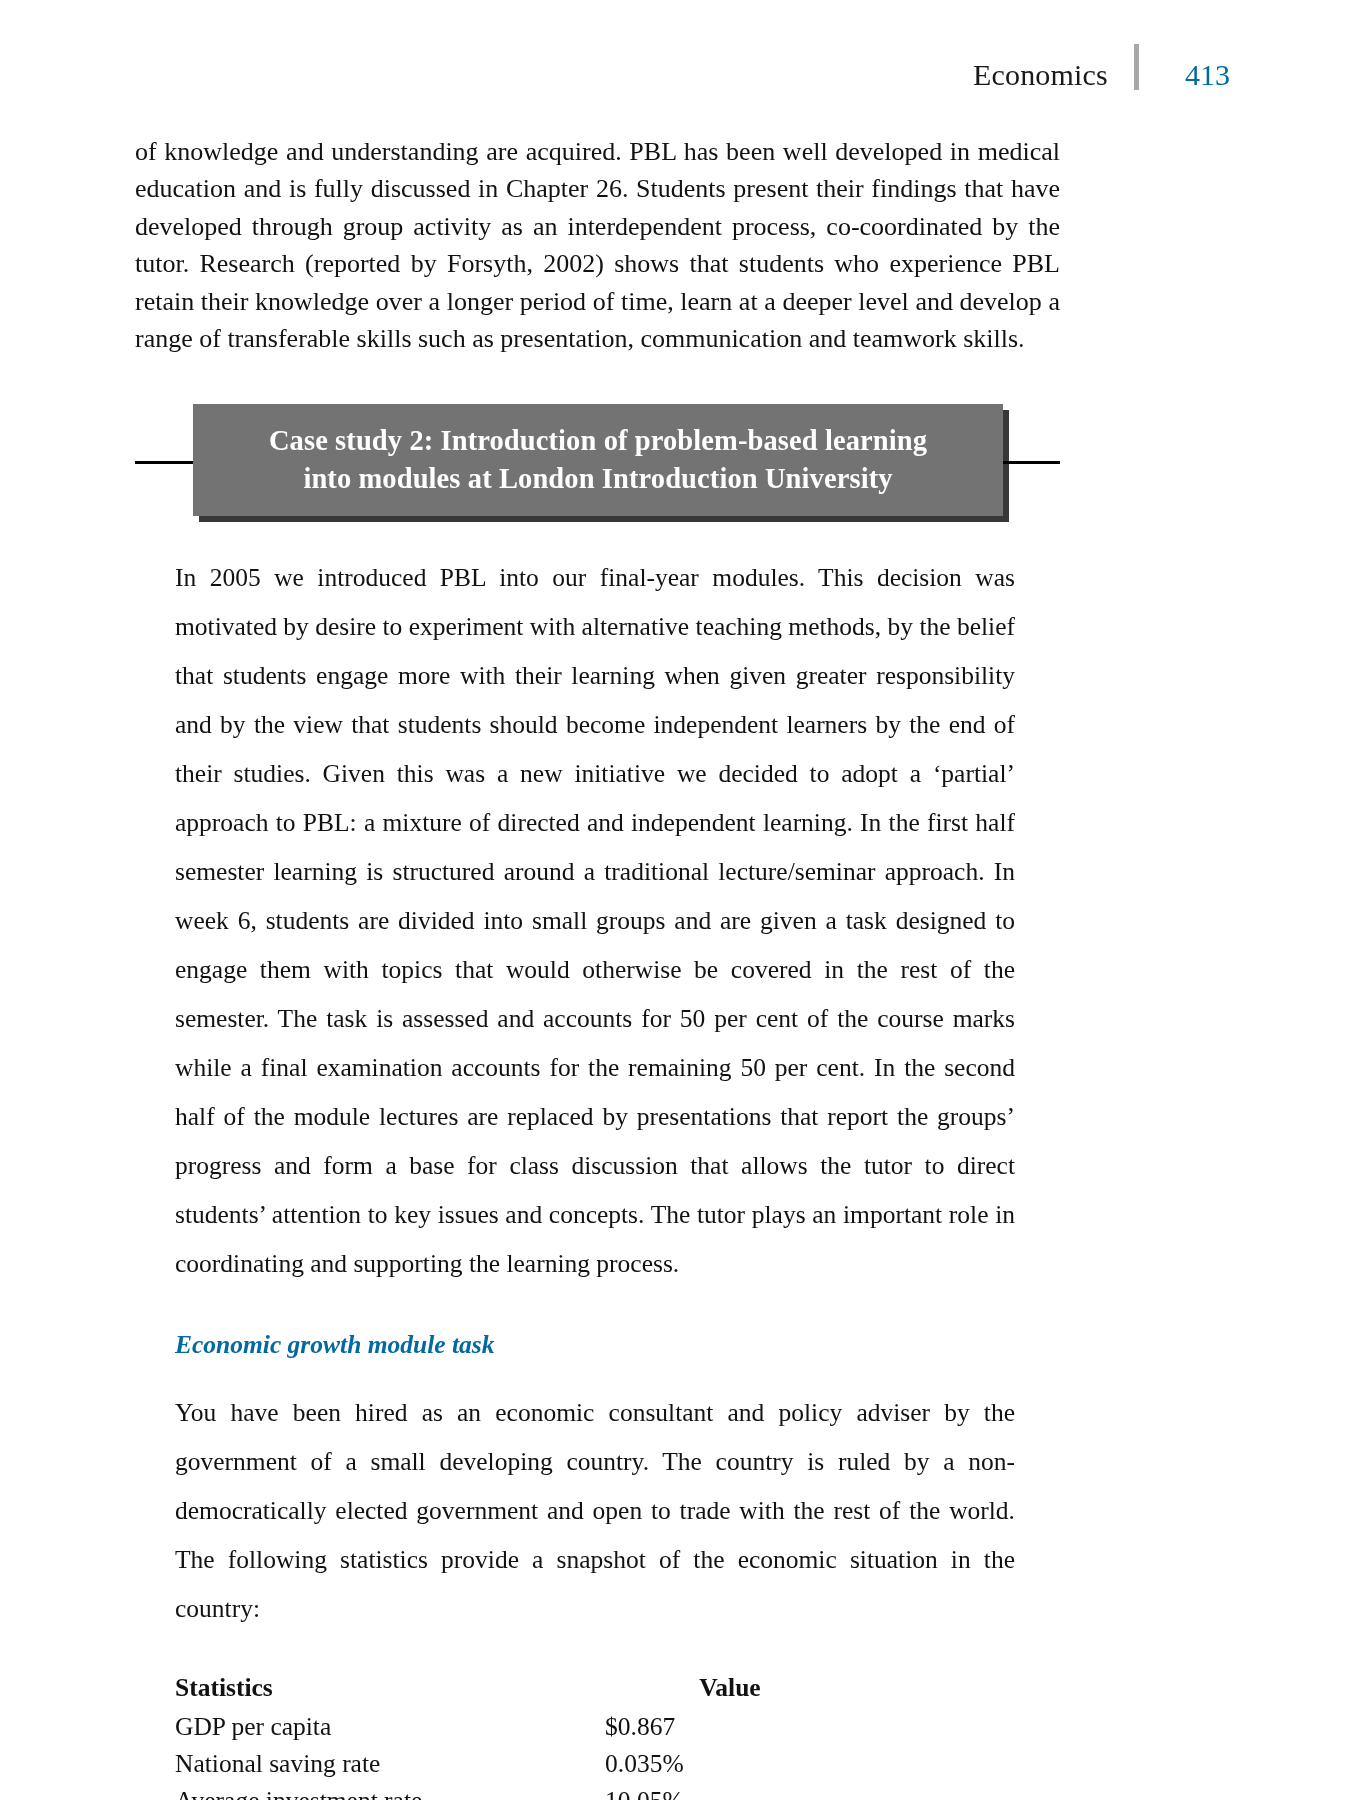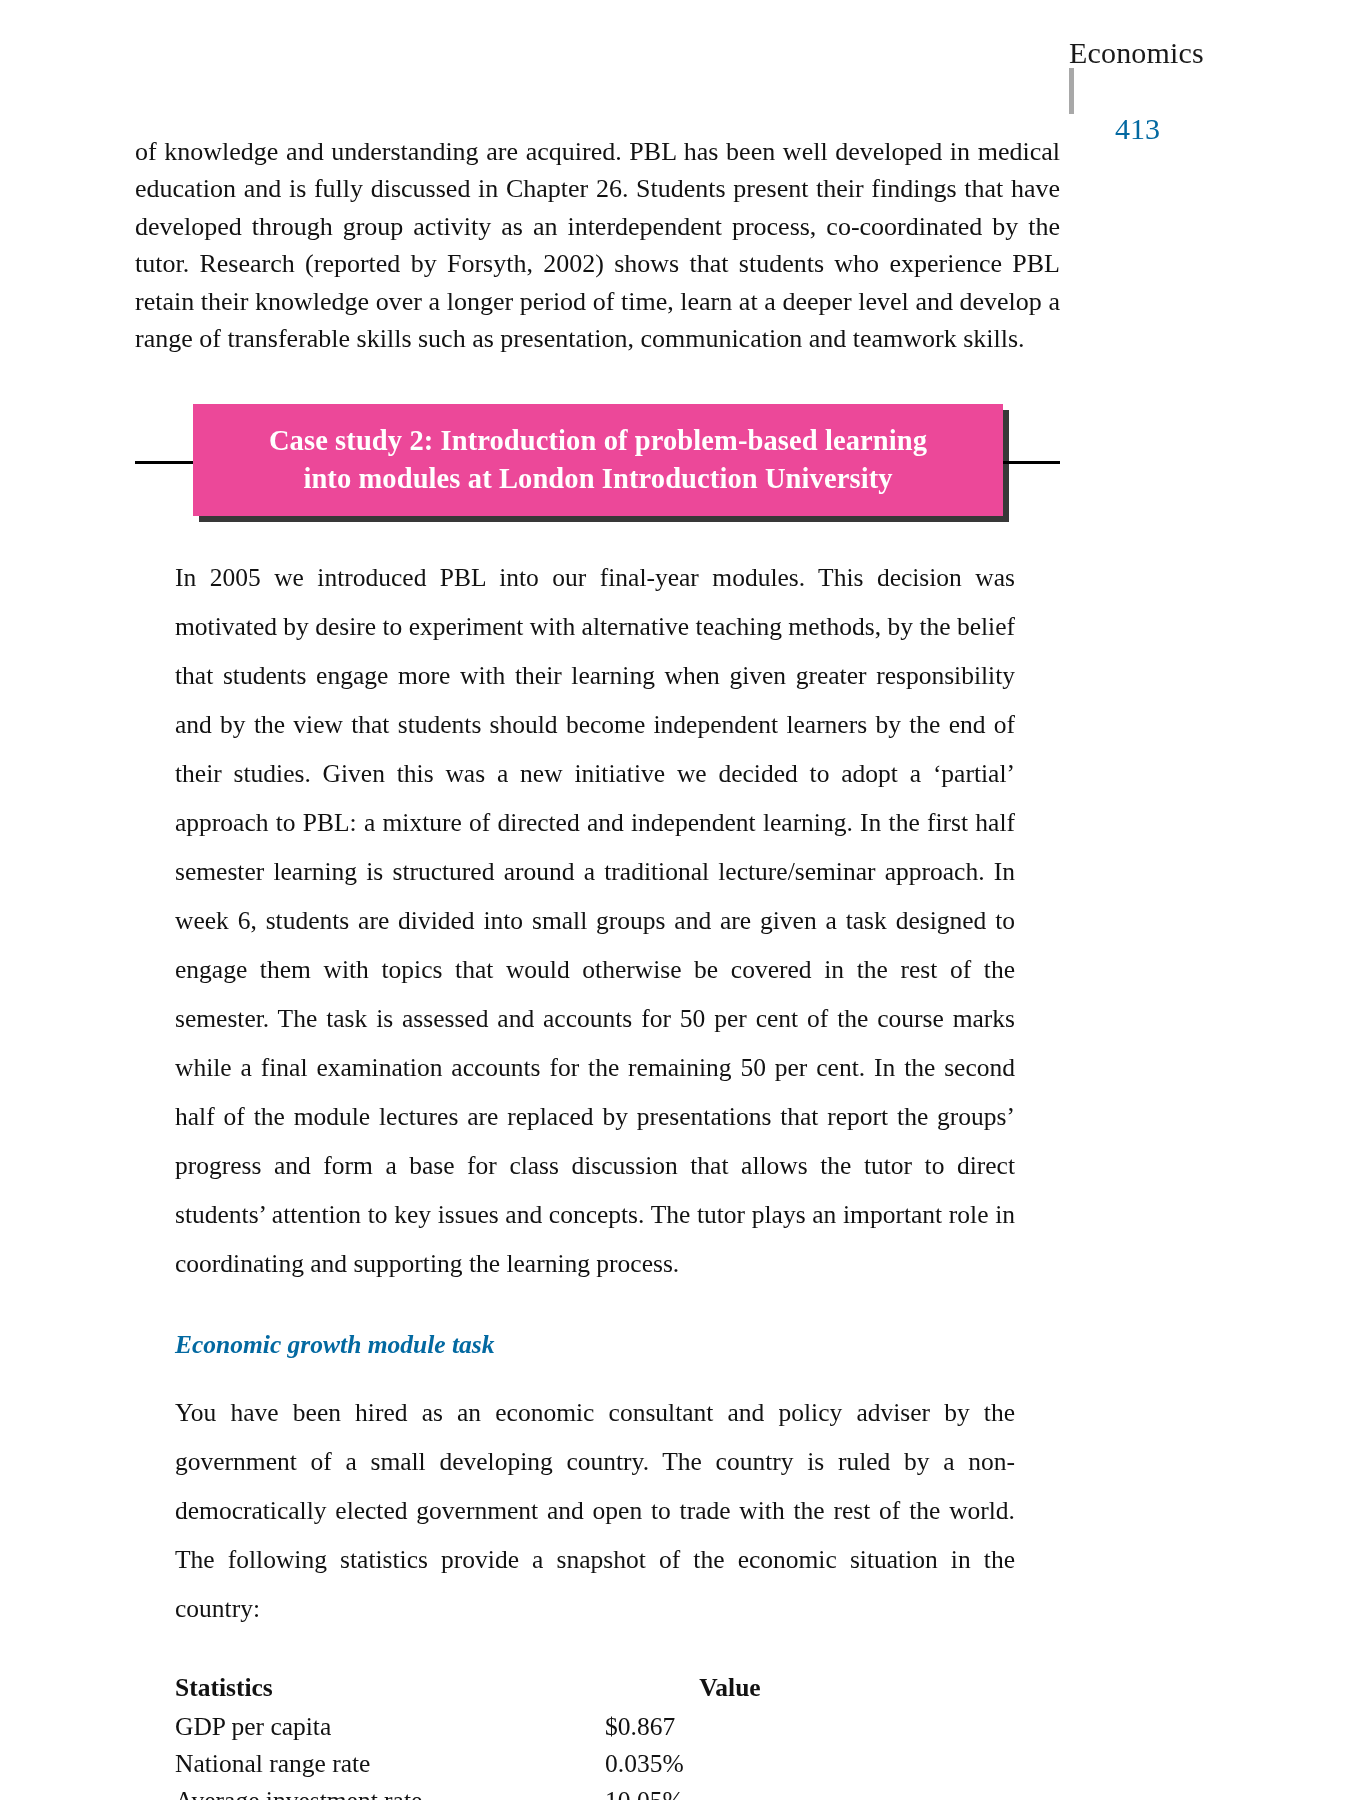--- a/index.html
+++ b/index.html
@@ -24,23 +24,22 @@
     height: 1800px;
     padding: 0;
   }
 
   
   .running-head {
     position: absolute;
     top: 38px;
     right: 135px;
     display: flex;
-    align-items: flex-start;
+    align-items: flex-end;
     height: 52px;
-    flex-direction: column;
   }
   .running-head .head-title {
     font-size: 30px;
     letter-spacing: 0.2px;
     color: #1a1a1a;
     line-height: 1;
     padding-right: 26px;
   }
   .running-head .head-rule {
     width: 5px;
@@ -91,21 +90,21 @@
   }
   .banner-rule.left  { left: 0px;   width: 72px; }
   .banner-rule.right { right: 0px;  width: 60px; }
 
   .banner-box {
     position: absolute;
     left: 58px;
     top: 0px;
     width: 810px;
     height: 112px;
-    background: #ec4899;
+    background: #737373;
     box-shadow: 6px 6px 0 0 rgba(0,0,0,0.78);
     display: flex;
     align-items: center;
     justify-content: center;
   }
   .banner-title {
     color: #ffffff;
     font-weight: bold;
     font-size: 28.5px;
     line-height: 38px;
@@ -211,21 +210,21 @@
           <th class="col-stat">Statistics</th>
           <th class="col-val">Value</th>
         </tr>
       </thead>
       <tbody>
         <tr>
           <td class="col-stat">GDP per capita</td>
           <td class="col-val v-pad-0">$0.867</td>
         </tr>
         <tr>
-          <td class="col-stat">National range rate</td>
+          <td class="col-stat">National saving rate</td>
           <td class="col-val v-pad-8">0.035%</td>
         </tr>
         <tr>
           <td class="col-stat">Average investment rate</td>
           <td class="col-val v-pad-0">10.05%</td>
         </tr>
         <tr>
           <td class="col-stat">Average years of education</td>
           <td class="col-val v-pad-16">4.01</td>
         </tr>

